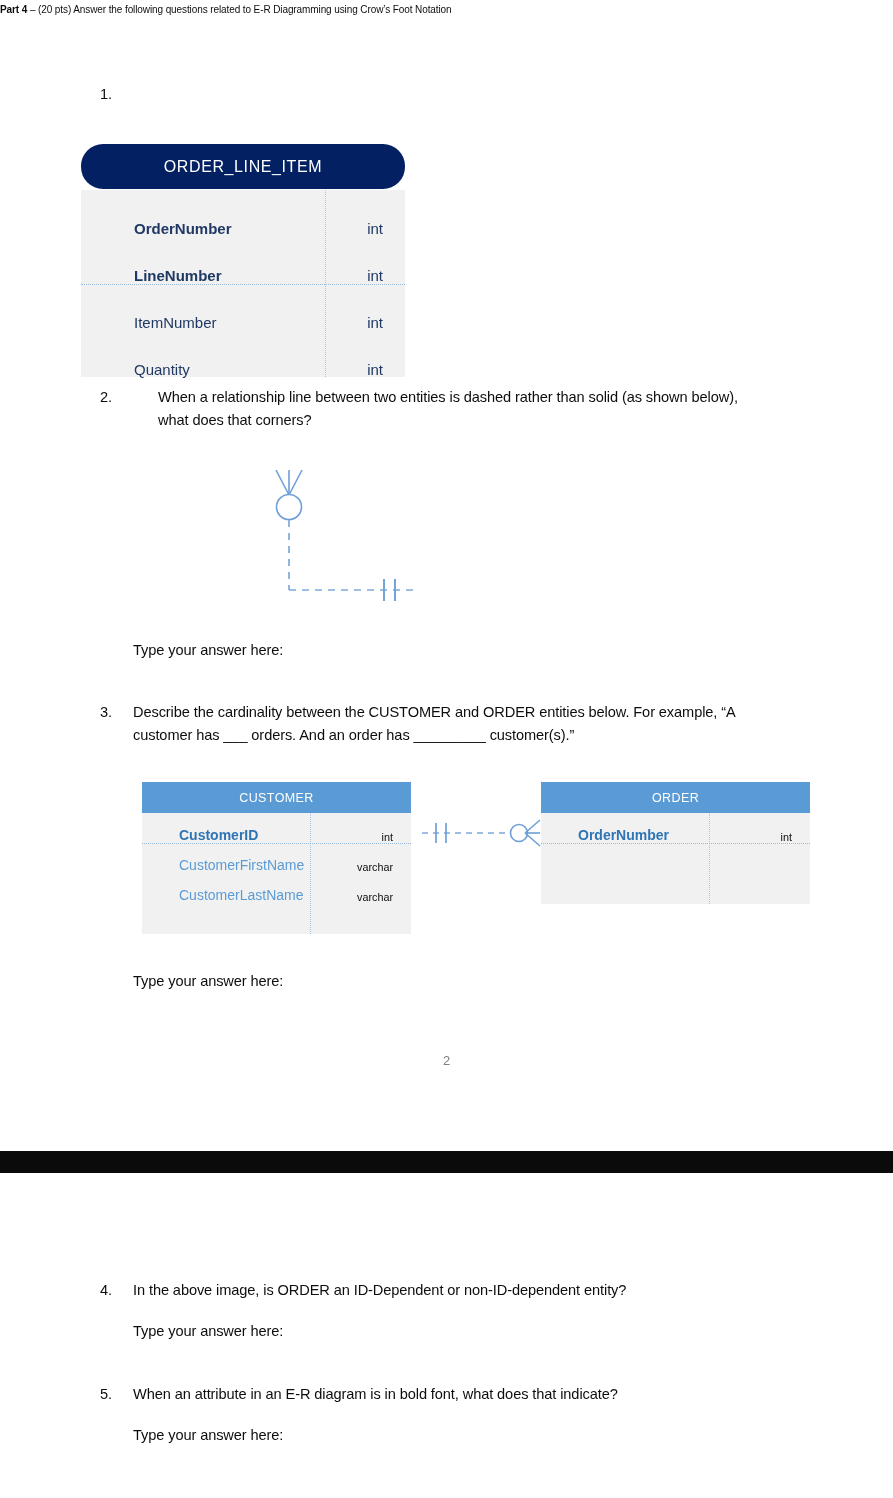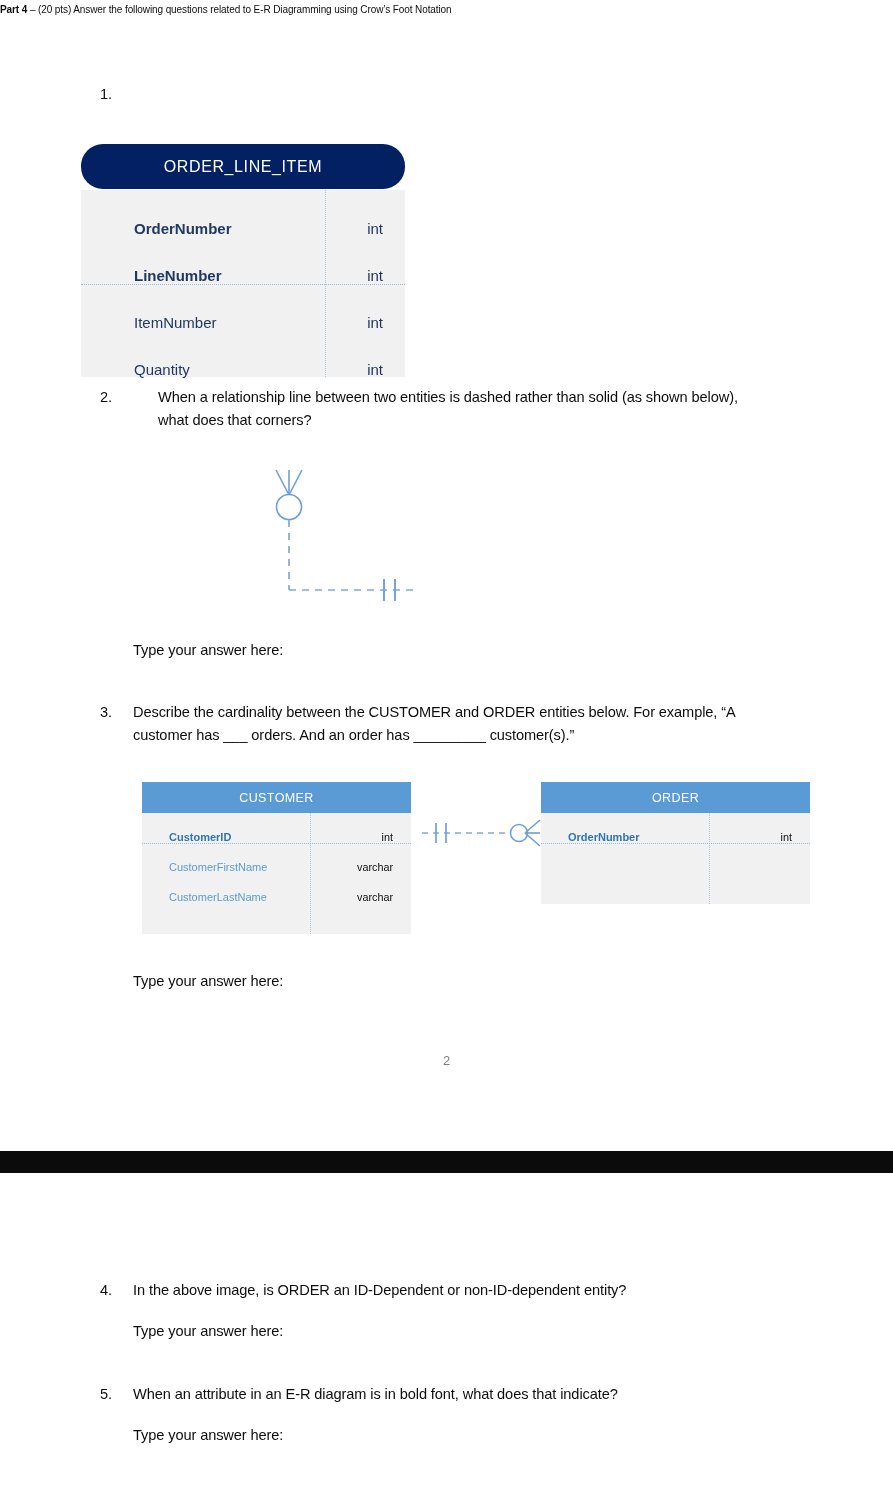--- a/index.html
+++ b/index.html
@@ -142,22 +142,22 @@
   
   .entity-small .entity-header {
     background: #5b9bd5;
     height: 31px;
     font-size: 12.5px;
     letter-spacing: 0.4px;
   }
   .entity-small .entity-body { }
   .entity-small .entity-row { height: 30px; }
   .entity-small .attr-name {
-    padding-left: 27px;
-    font-size: 11px;
+    padding-left: 37px;
+    font-size: 14px;
     color: #5b9bd5;
   }
   .entity-small .attr-name.is-key { font-weight: bold; color: #2e75b6; }
   .entity-small .attr-type {
     padding-right: 18px;
     font-size: 10.8px;
     color: #0d0d0d;
   }
 
   #entity-customer { left: 142px; top: 782px; width: 269px; }

